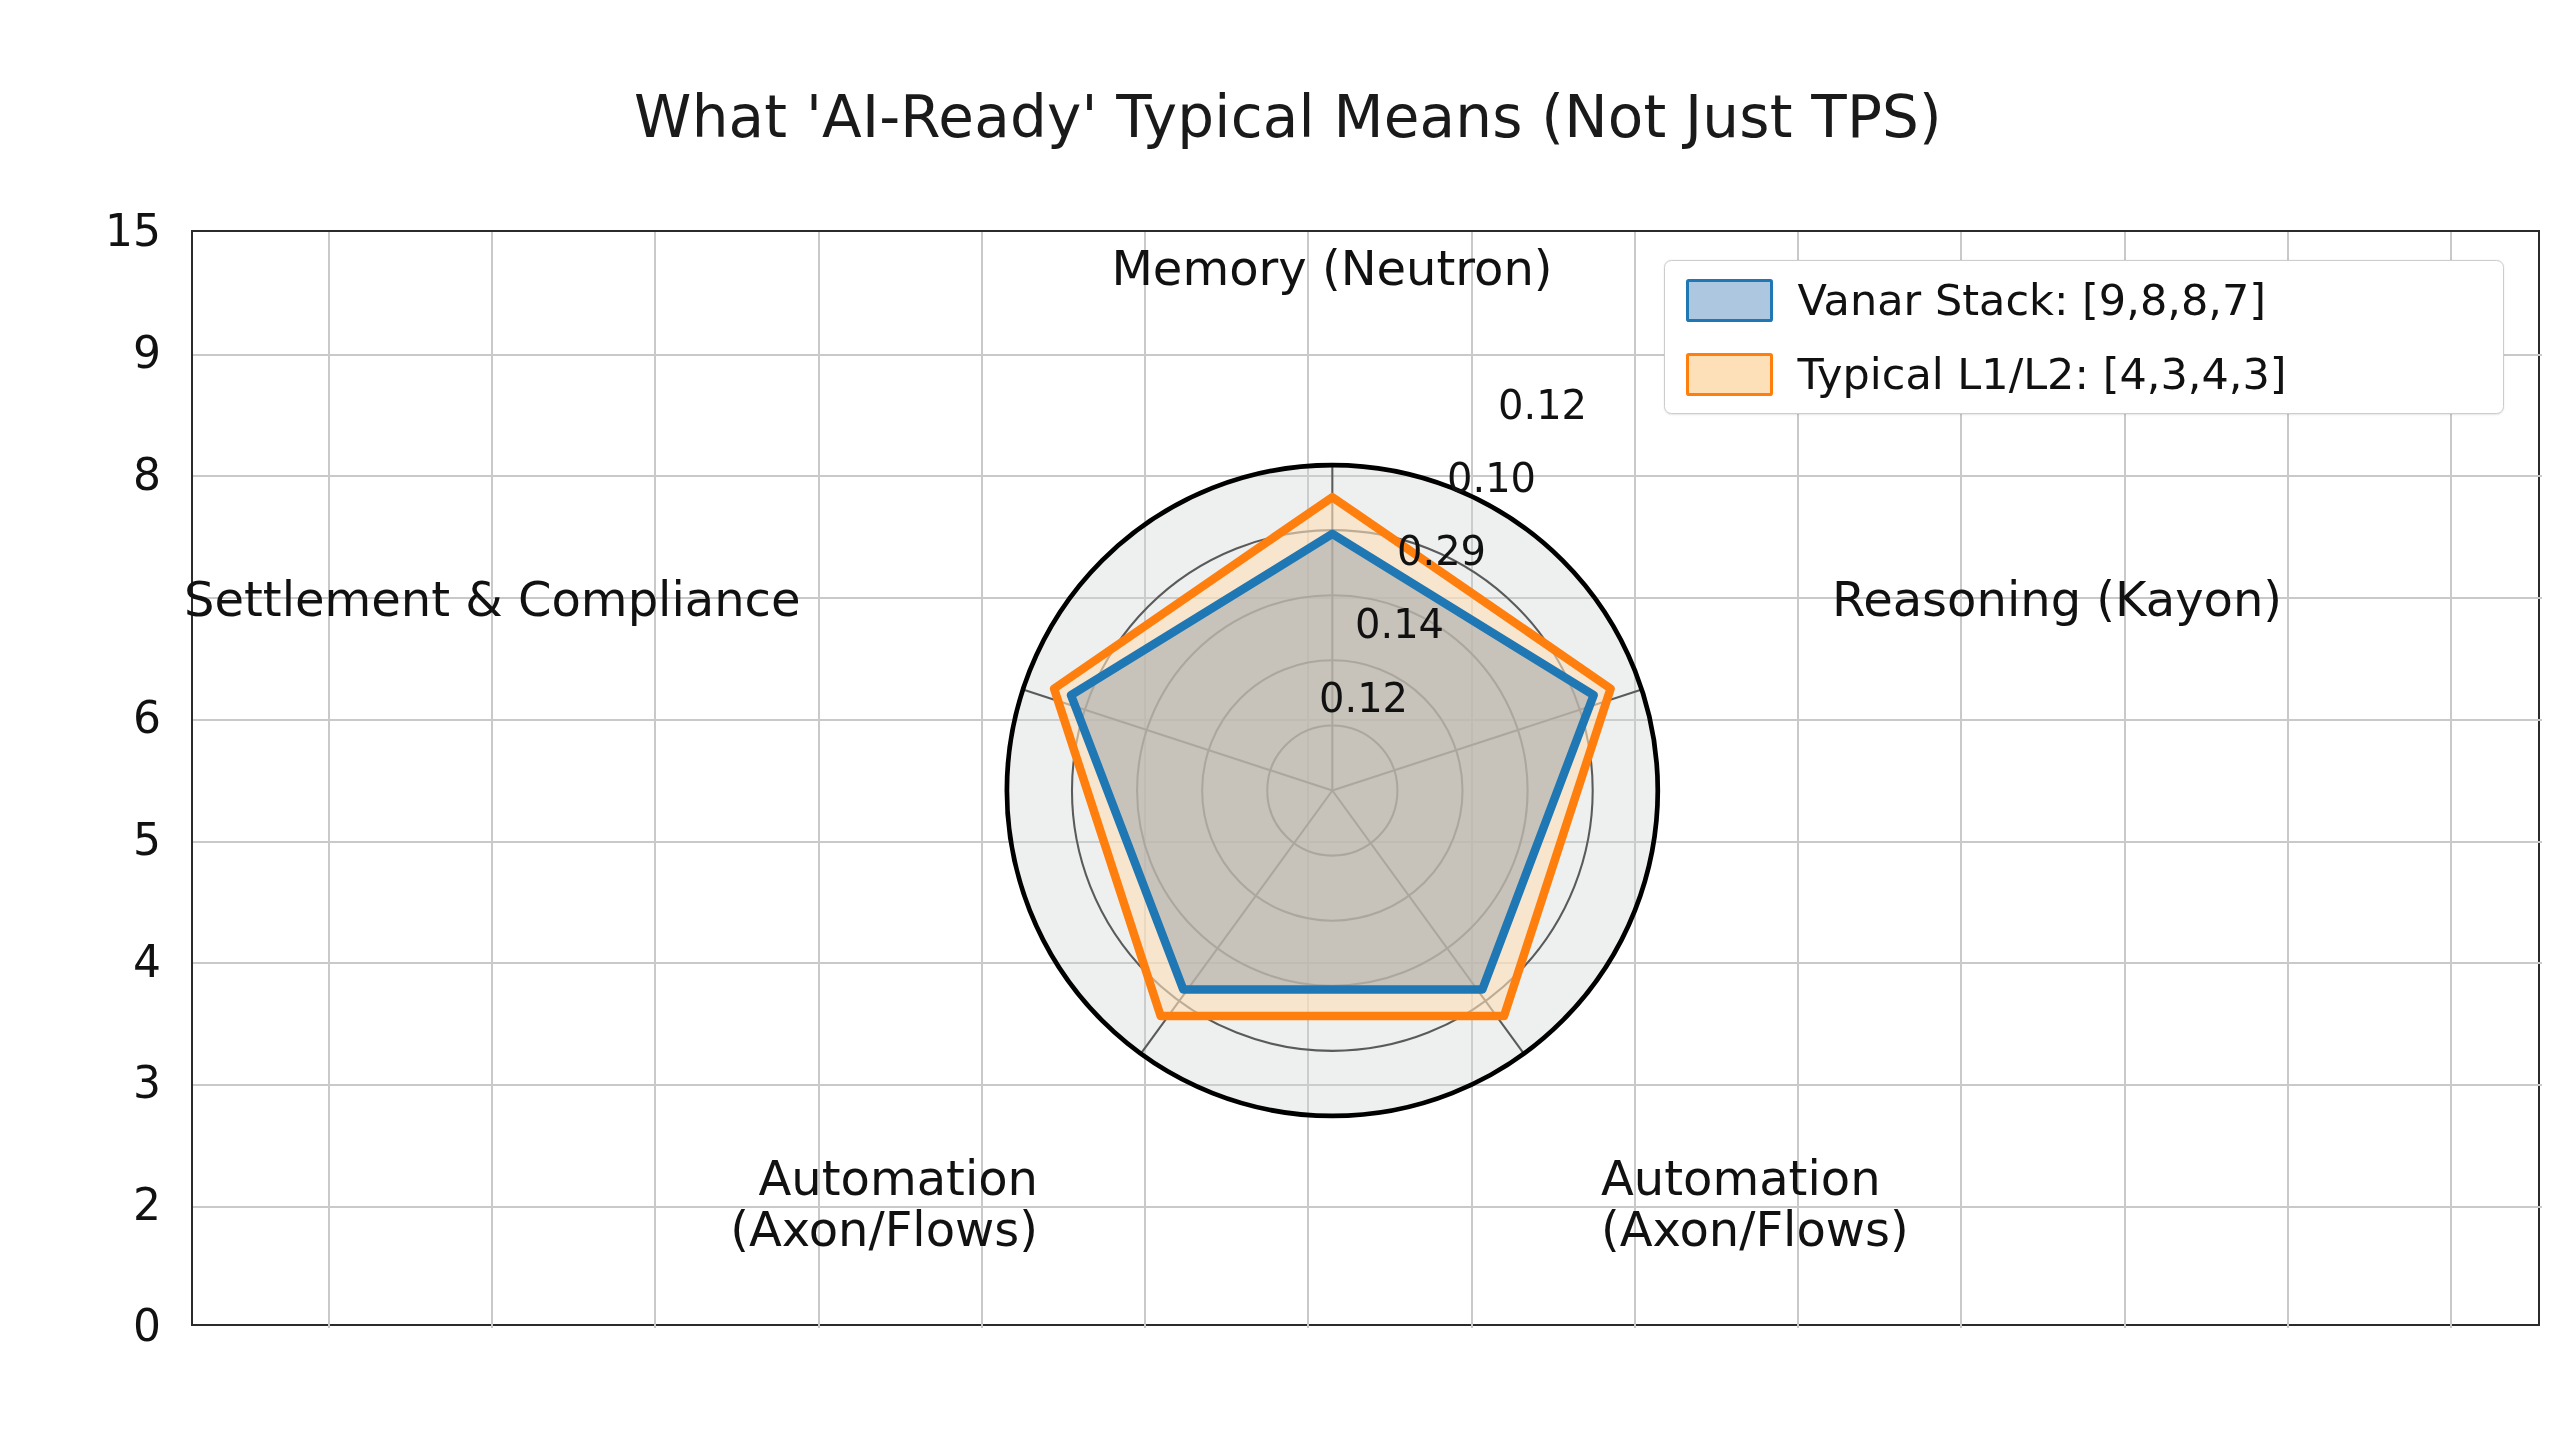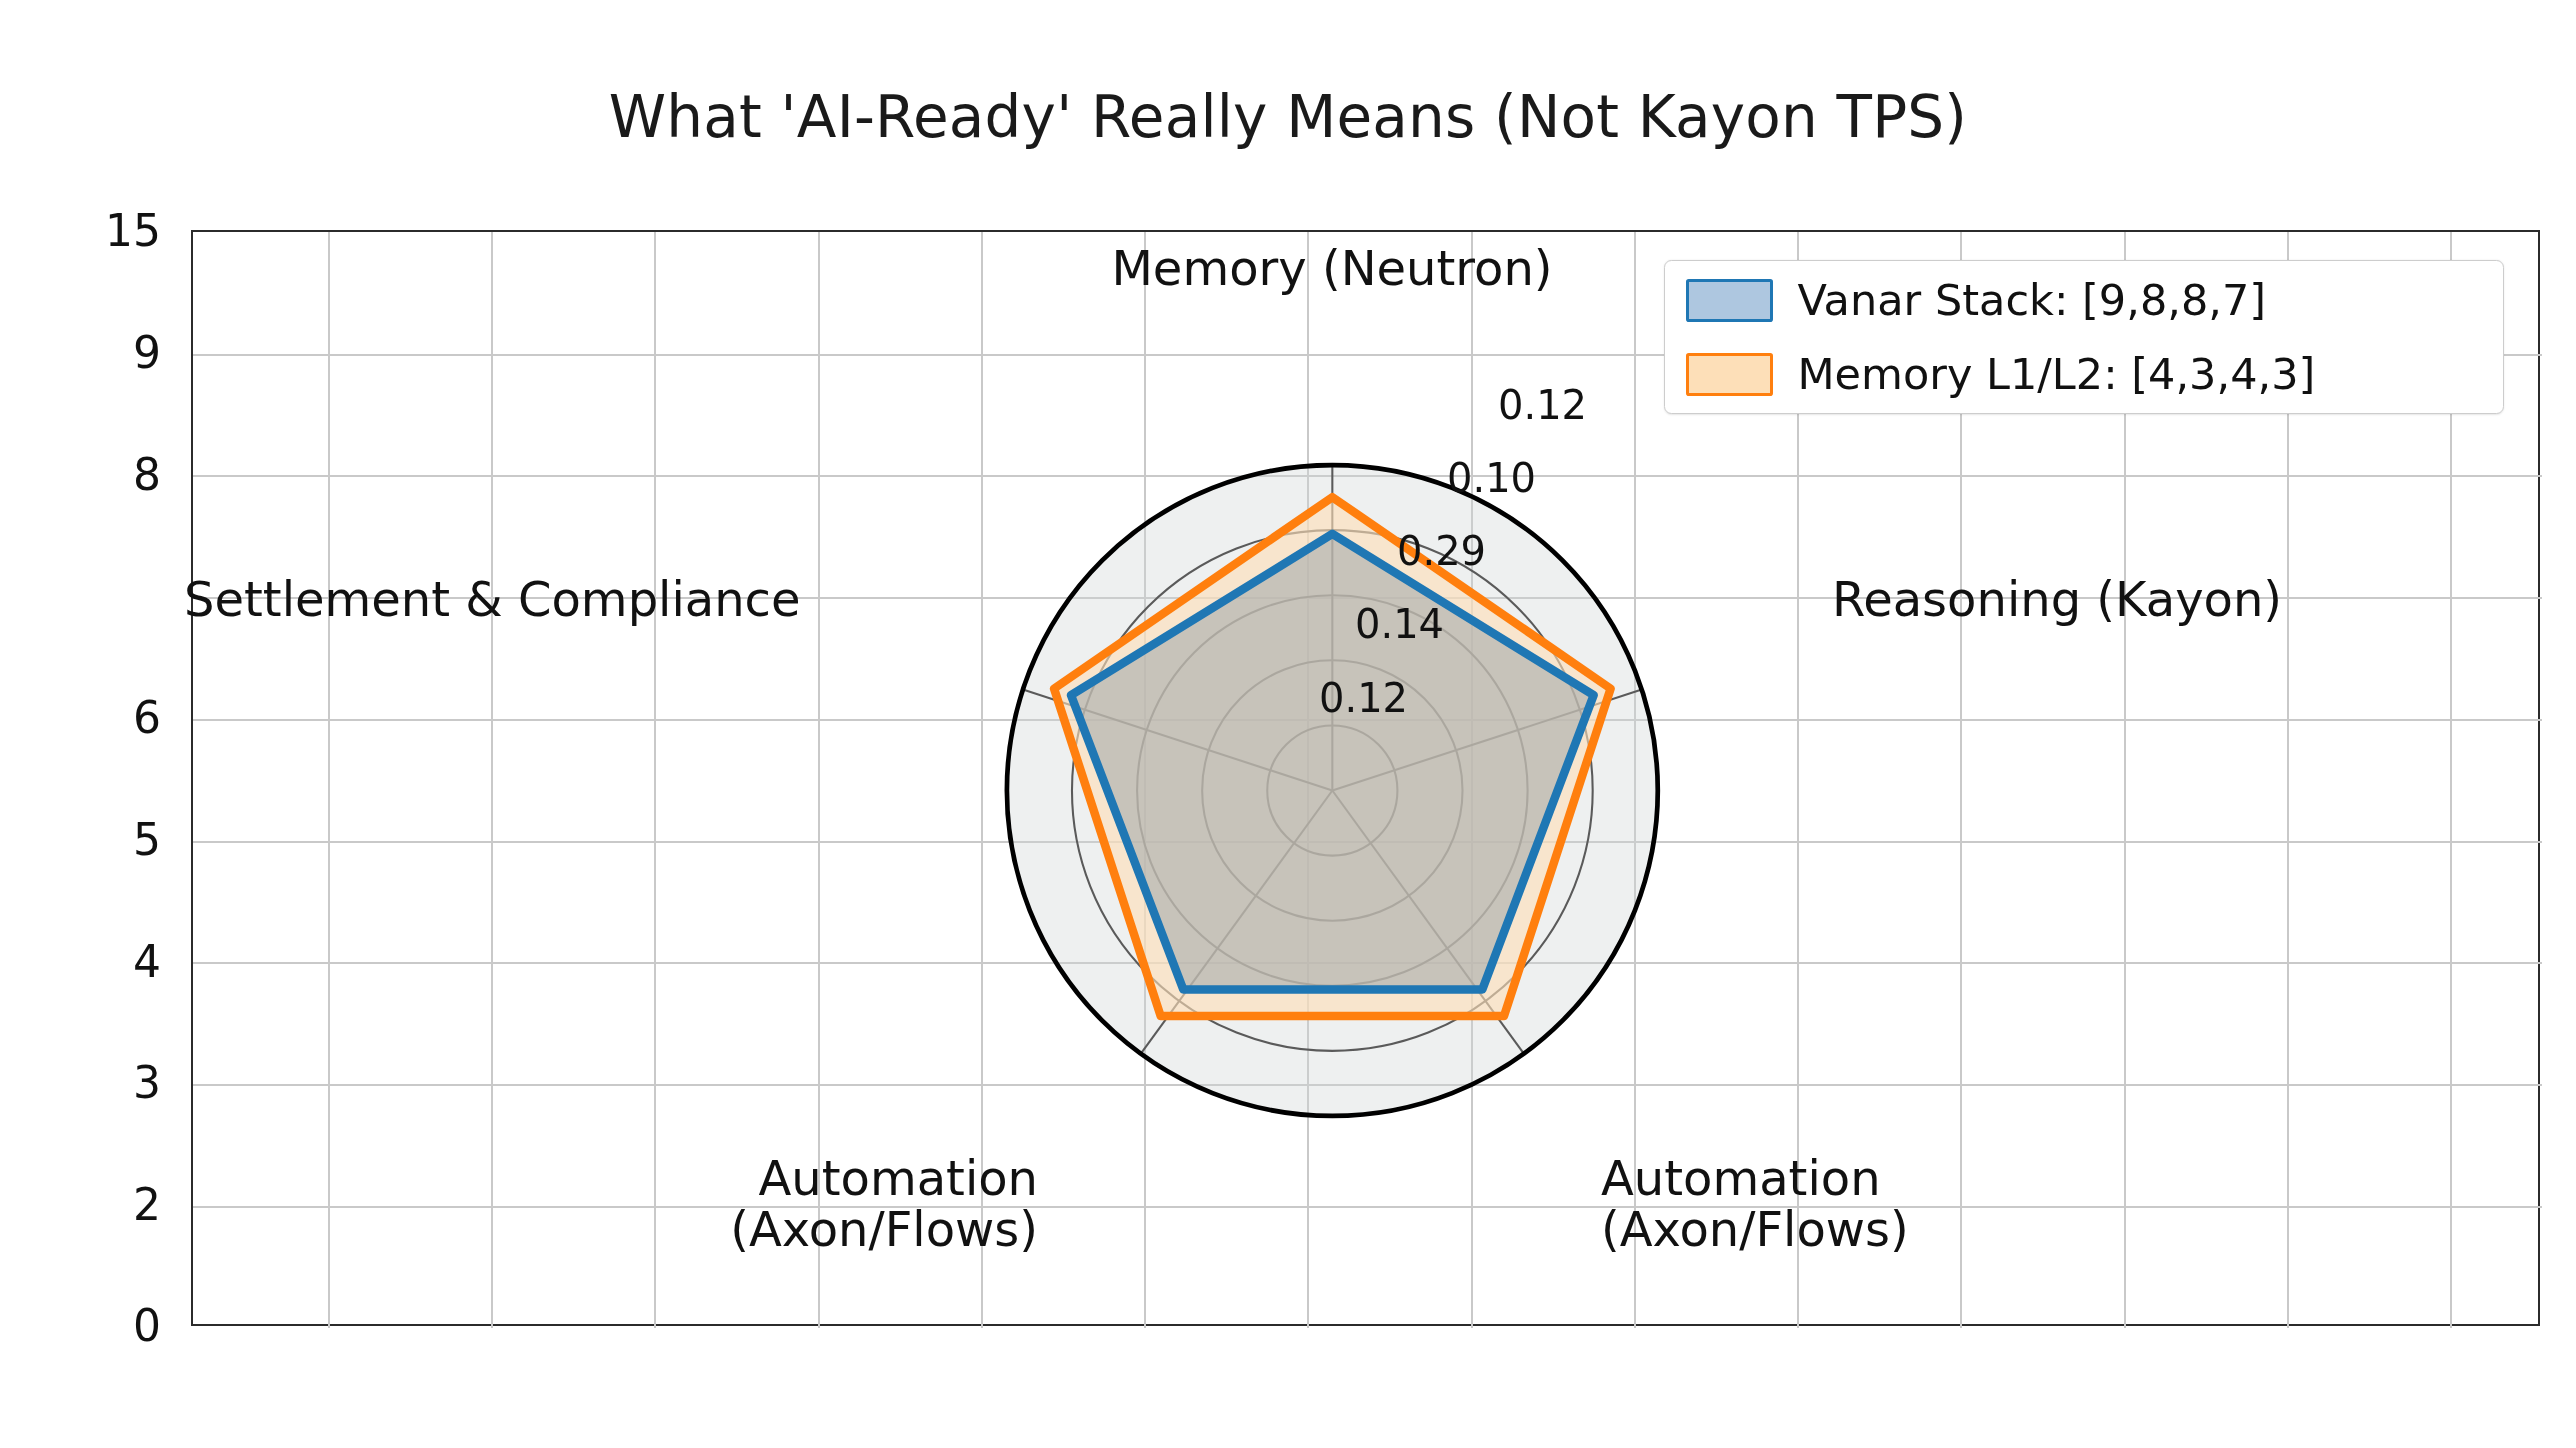--- a/index.html
+++ b/index.html
@@ -42,21 +42,21 @@
           justify-content:space-around;}
   .legend-row{display:flex;align-items:center;gap:24.5px;height:55px;}
   .swatch{width:87px;height:43px;border-radius:2.8px;box-sizing:border-box;flex:0 0 auto;}
   .legend-text{font-size:43px;color:#111;white-space:nowrap;}
 </style>
 </head>
 <body>
 
 <div id="stage">
 
-  <div id="chart-title">What 'AI-Ready' Really Means (Not Kayon TPS)</div>
+  <div id="chart-title">What 'AI-Ready' Typical Means (Not Just TPS)</div>
 
   <div id="cart-frame">
     <div class="vgrid" style="left:135px"></div>
     <div class="vgrid" style="left:298px"></div>
     <div class="vgrid" style="left:461px"></div>
     <div class="vgrid" style="left:625px"></div>
     <div class="vgrid" style="left:788px"></div>
     <div class="vgrid" style="left:951px"></div>
     <div class="vgrid" style="left:1114px"></div>
     <div class="vgrid" style="left:1278px"></div>
@@ -129,18 +129,18 @@
 
   <div class="cat-label" style="left:184px;top:574px;width:698px;text-align:left">Settlement &amp; Compliance</div>
 
   <div id="legend">
     <div class="legend-row">
       <span class="swatch" style="background:#aec7e0;border:3.8px solid #1f77b4;"></span>
       <span class="legend-text">Vanar Stack: [9,8,8,7]</span>
     </div>
     <div class="legend-row">
       <span class="swatch" style="background:#fddfb8;border:3.8px solid #ff7f0e;"></span>
-      <span class="legend-text">Memory L1/L2: [4,3,4,3]</span>
+      <span class="legend-text">Typical L1/L2: [4,3,4,3]</span>
     </div>
   </div>
 
 </div>
 
 
 </body></html>

